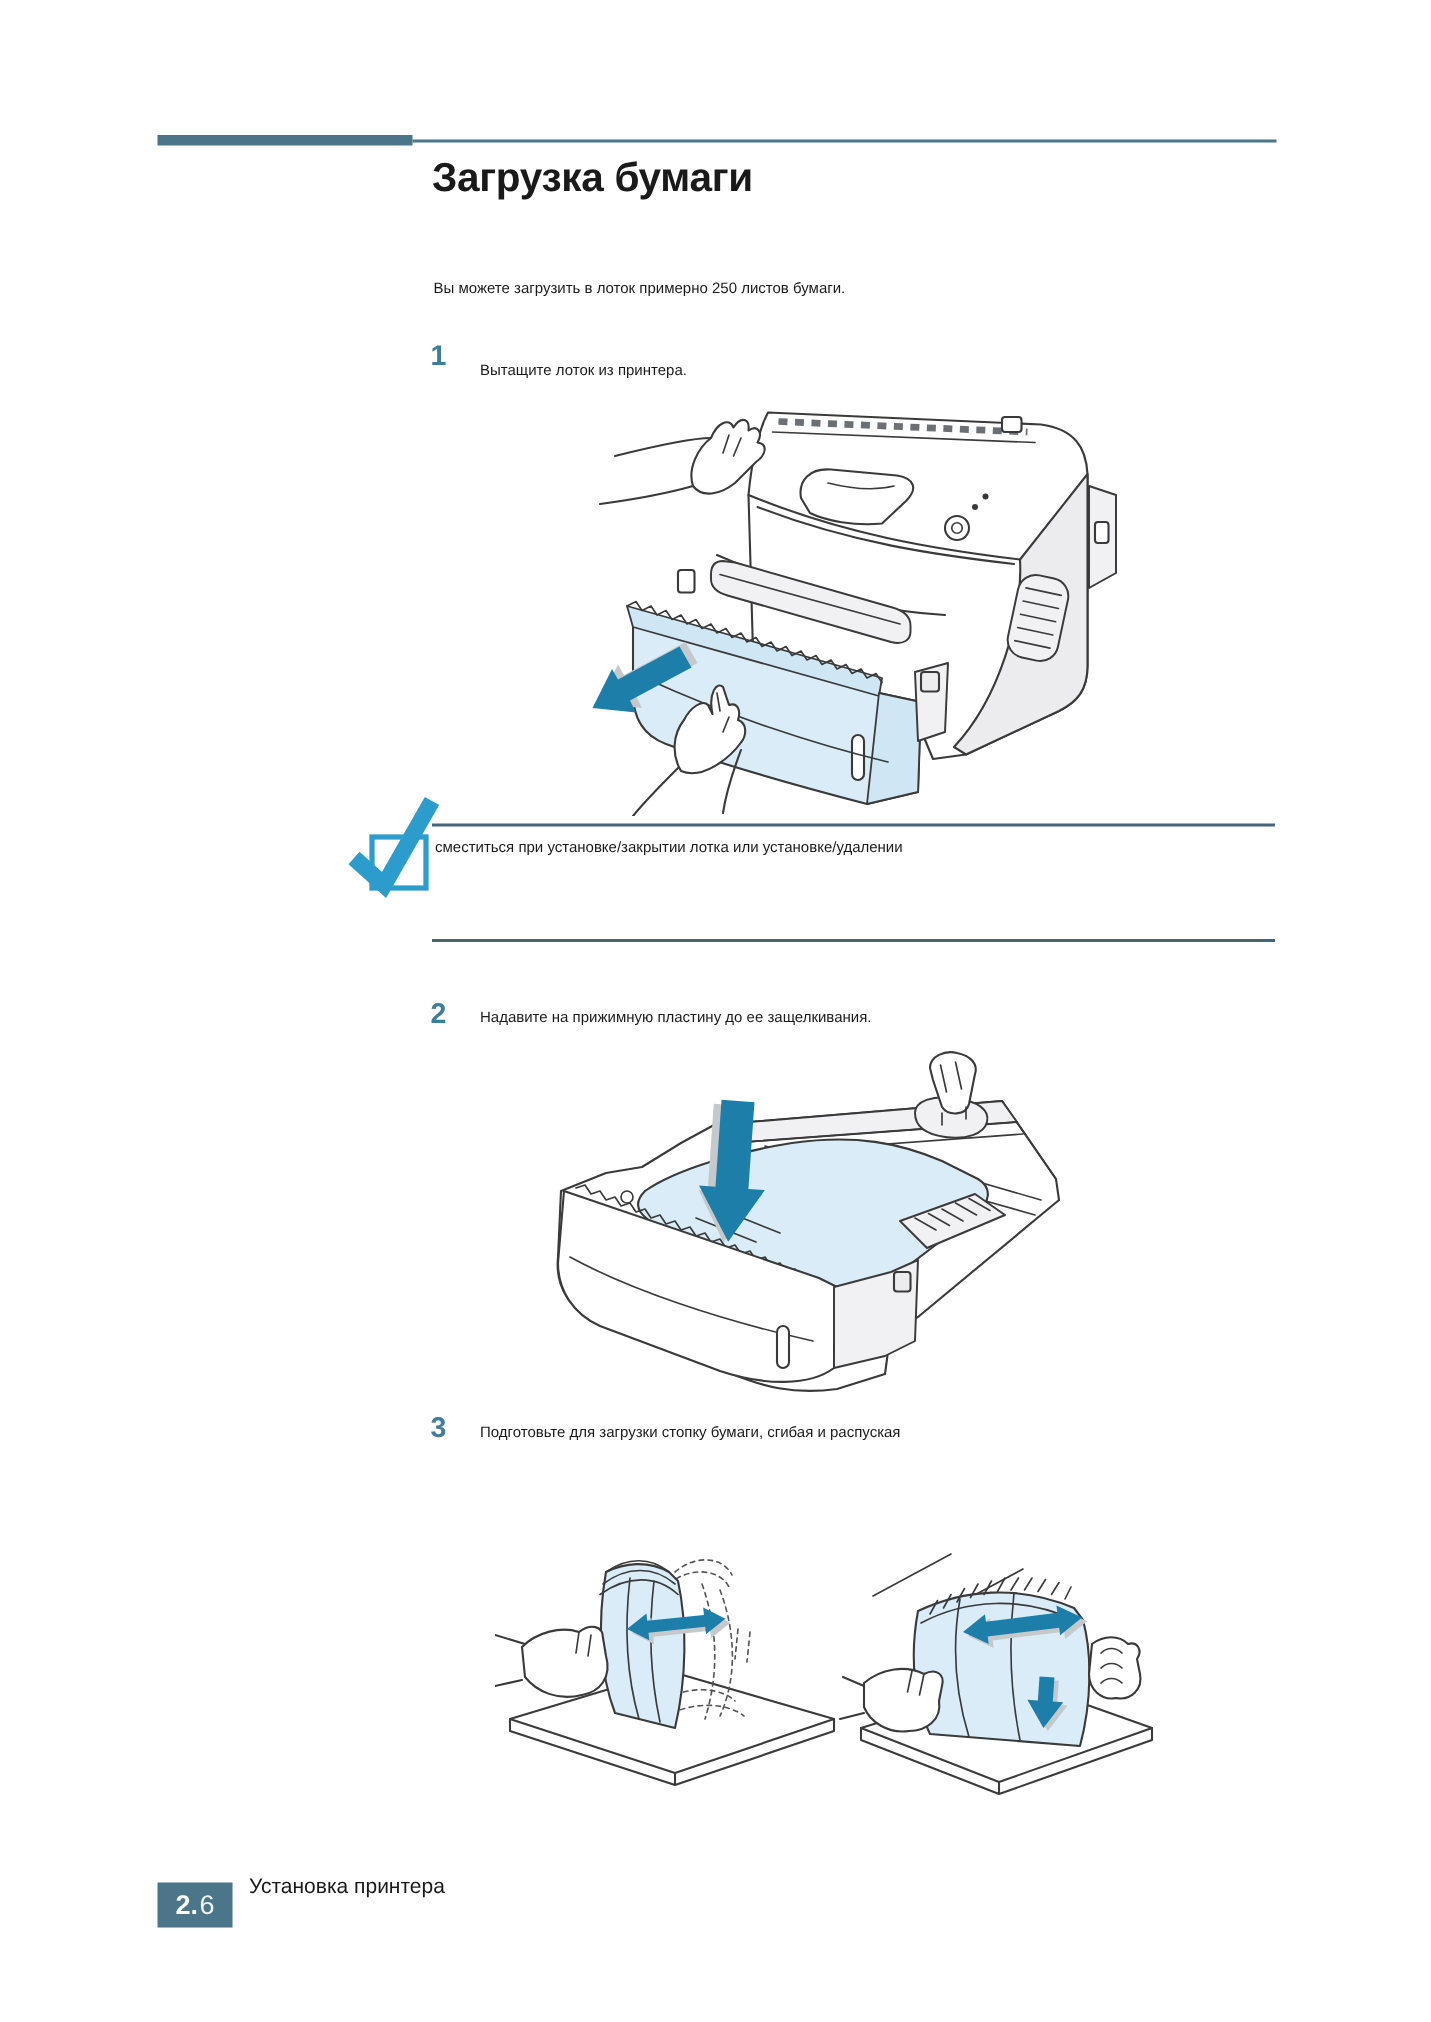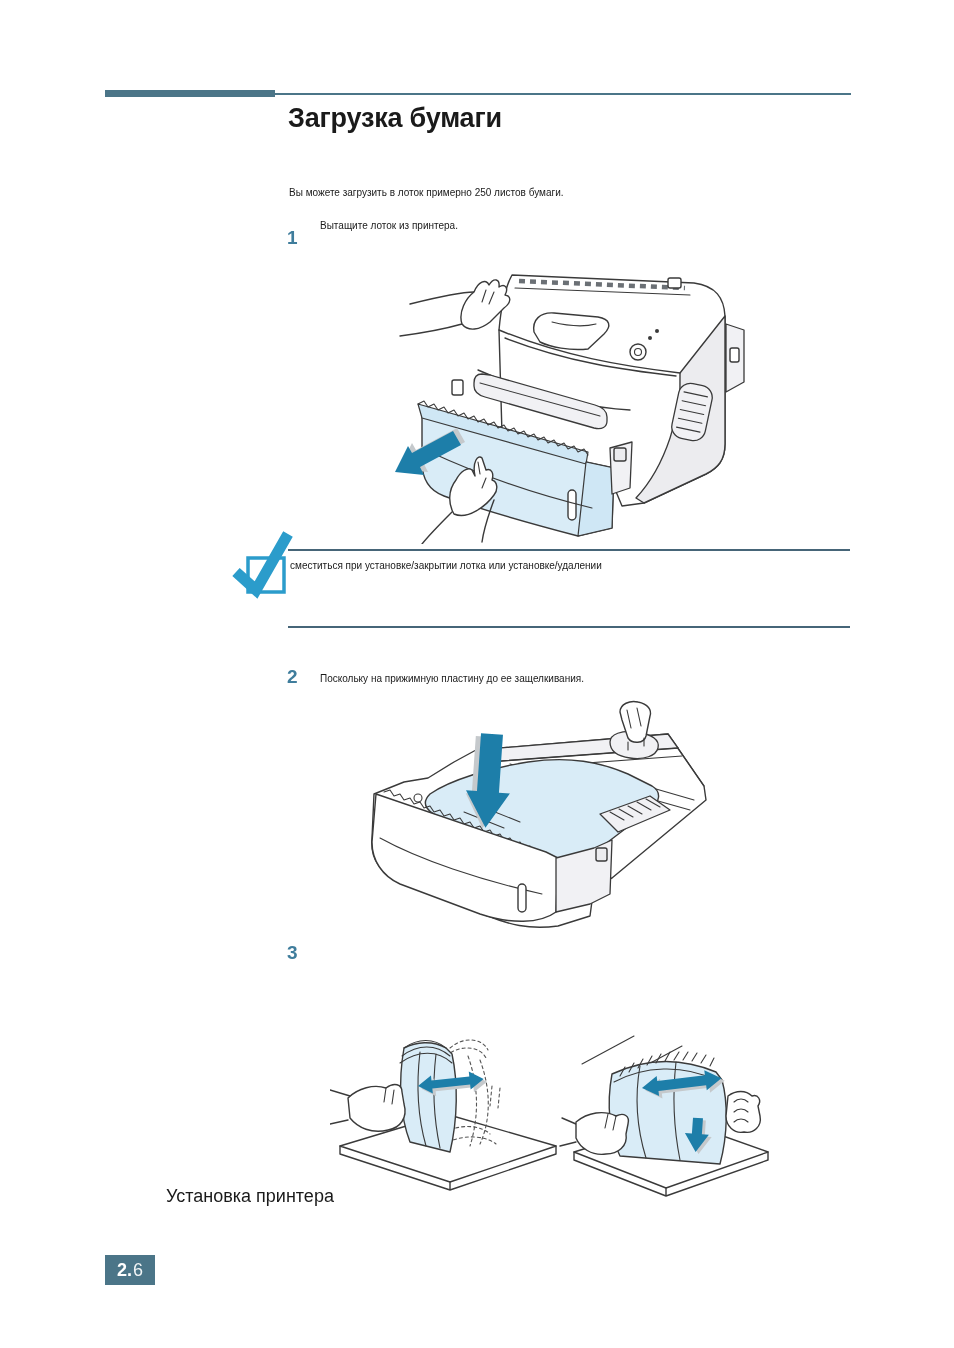--- a/index.html
+++ b/index.html
@@ -20,21 +20,21 @@
   .step-num{left:287px;width:24px;font-size:19px;font-weight:bold;color:var(--step-number)}
   .step-text{left:320px}
   .fig{position:absolute}
   .nrule{left:288px;width:562px;height:1.5px;background:var(--note-rule)}
   .note-text{left:290px;top:555px;width:570px}
   .step3-lines{left:320px;top:944px;width:560px;line-height:23.5px}
   .footer-badge{left:105px;top:1255px;width:50px;height:30px;background:var(--accent-slate);
       color:#fff;font-size:18px;display:flex;align-items:center;justify-content:center}
   .footer-badge .b{font-weight:bold}
   .footer-badge .l{font-weight:400;opacity:.92;margin-left:1px}
-  .footer-chapter{left:166px;top:1186px;font-size:18px}
+  .footer-chapter{left:166px;top:1249px;font-size:14px}
   
   .la{fill:none;stroke:var(--line-art);stroke-width:1.4;stroke-linecap:round;stroke-linejoin:round}
   .thin{stroke-width:1.1}
   .fw{fill:#fff;stroke:var(--line-art);stroke-width:1.4;stroke-linejoin:round}
   .fg{fill:#ececef;stroke:var(--line-art);stroke-width:1.4;stroke-linejoin:round}
   .fg2{fill:#f1f1f4;stroke:var(--line-art);stroke-width:1.3;stroke-linejoin:round}
   .fb{fill:var(--paper-blue);stroke:var(--line-art);stroke-width:1.4;stroke-linejoin:round}
   .fb2{fill:#cfe7f5;stroke:var(--line-art);stroke-width:1.2;stroke-linejoin:round}
   .teal{fill:var(--arrow-teal);stroke:none}
   .shad{fill:#c5c9cc;stroke:none}
@@ -45,21 +45,21 @@
 <body>
 
 <div id="page">
 
   <div class="abs bar-thick"></div>
   <div class="abs bar-rule"></div>
   <h1 class="abs title">Загрузка бумаги</h1>
   <p class="abs body-text intro">Вы можете загрузить в лоток примерно 250 листов бумаги.</p>
 
   <div class="abs step-num" style="top:227px">1</div>
-  <div class="abs body-text step-text" style="top:215px">Вытащите лоток из принтера.</div>
+  <div class="abs body-text step-text" style="top:237px">Вытащите лоток из принтера.</div>
 
   <svg class="fig" style="left:382px;top:252px" width="490" height="292" viewBox="0 0 490 292">
     <g>
       <path class="fg2" d="M344,72 L362,78 L362,130 L344,140 Z"></path>
       <rect class="fw" x="348" y="96" width="9" height="14" rx="2"></rect>
       <path class="fw" d="M117,78 C119,56 124,34 130,23 L312,31 C334,34 342,46 343,64 L343,192
                            C343,208 336,216 324,222 L262,251 L240,254 L230,230 L120,182 Z"></path>
       <path class="fg" d="M298,121 C300,160 284,214 254,246 L262,251 L324,222
                            C336,216 343,208 343,192 L343,64 Z"></path>
       <g transform="rotate(12 310 160)">
@@ -119,21 +119,21 @@
   <svg class="fig" style="left:230px;top:528px" width="64" height="74" viewBox="0 0 64 74">
     <rect x="18" y="30" width="36" height="34" fill="none" stroke="var(--note-icon-blue)" stroke-width="3.5"></rect>
     <path d="M6,44 L26,62 L58,6" fill="none" stroke="var(--note-icon-blue)" stroke-width="11" stroke-linejoin="miter"></path>
   </svg>
   <div class="abs body-text note-text">
     <div>сместиться при установке/закрытии лотка или установке/удалении</div>
   </div>
   <div class="abs nrule" style="top:626px"></div>
 
   <div class="abs step-num" style="top:666px">2</div>
-  <div class="abs body-text step-text" style="top:668px">Поскольку на прижимную пластину до ее защелкивания.</div>
+  <div class="abs body-text step-text" style="top:668px">Надавите на прижимную пластину до ее защелкивания.</div>
 
   <svg class="fig" style="left:360px;top:698px" width="420" height="234" viewBox="0 0 420 234">
     <g>
       <path class="fw" d="M14,96 L44,84 L68,80 L94,64 L116,52 L308,36 L344,88 L346,102 L252,180
                            L234,188 L230,218 L198,228 C168,232 148,226 128,218 L40,184
                            C20,176 10,160 12,140 Z"></path>
       <path class="fg2" d="M116,52 L308,36 L318,50 L128,64 Z"></path>
       <path class="la thin" d="M128,64 L318,50 M132,72 L322,58"></path>
       <path class="la thin" d="M196,62 L334,102 M188,72 L330,112 M318,50 L344,88"></path>
       <path class="la thin" d="M150,66 L282,104 M140,76 L272,114"></path>
@@ -160,20 +160,21 @@
       <rect class="fg" x="236" y="150" width="11" height="13" rx="2"></rect>
     </g>
     <g transform="translate(132,36) rotate(4)">
       <polygon class="shad" points="-16,3 6,3 6,61 16,61 -3,95 -22,61 -16,61"></polygon>
       <polygon class="teal" points="-11,0 11,0 11,58 22,58 0,94 -22,58 -11,58"></polygon>
     </g>
   </svg>
 
   <div class="abs step-num" style="top:942px">3</div>
   <div class="abs body-text step3-lines">
+    <div>Подготовьте для загрузки стопку бумаги, сгибая и распуская</div>
   </div>
 
   <svg class="fig" style="left:330px;top:1030px" width="444" height="180" viewBox="0 0 444 180">
     <g>
       <path class="fw" d="M10,116 L116,84 L226,116 L120,152 Z"></path>
       <path class="la" d="M10,116 L10,124 L120,160 L120,152 M226,116 L226,124 L120,160"></path>
       <path class="dash" d="M138,26 C150,60 148,90 140,116 M150,30 C162,62 160,92 150,114"></path>
       <path class="dash" d="M120,18 C134,6 152,8 158,20 M116,26 C130,14 150,16 156,28"></path>
       <path class="dash" d="M120,100 C134,94 152,96 160,104 M118,112 C136,104 156,106 166,114"></path>
       <path class="dash" d="M88,56 h8 M88,66 h8 M88,76 h8 M88,86 h8 M162,56 l-2,20 M170,58 l-2,20"></path>

